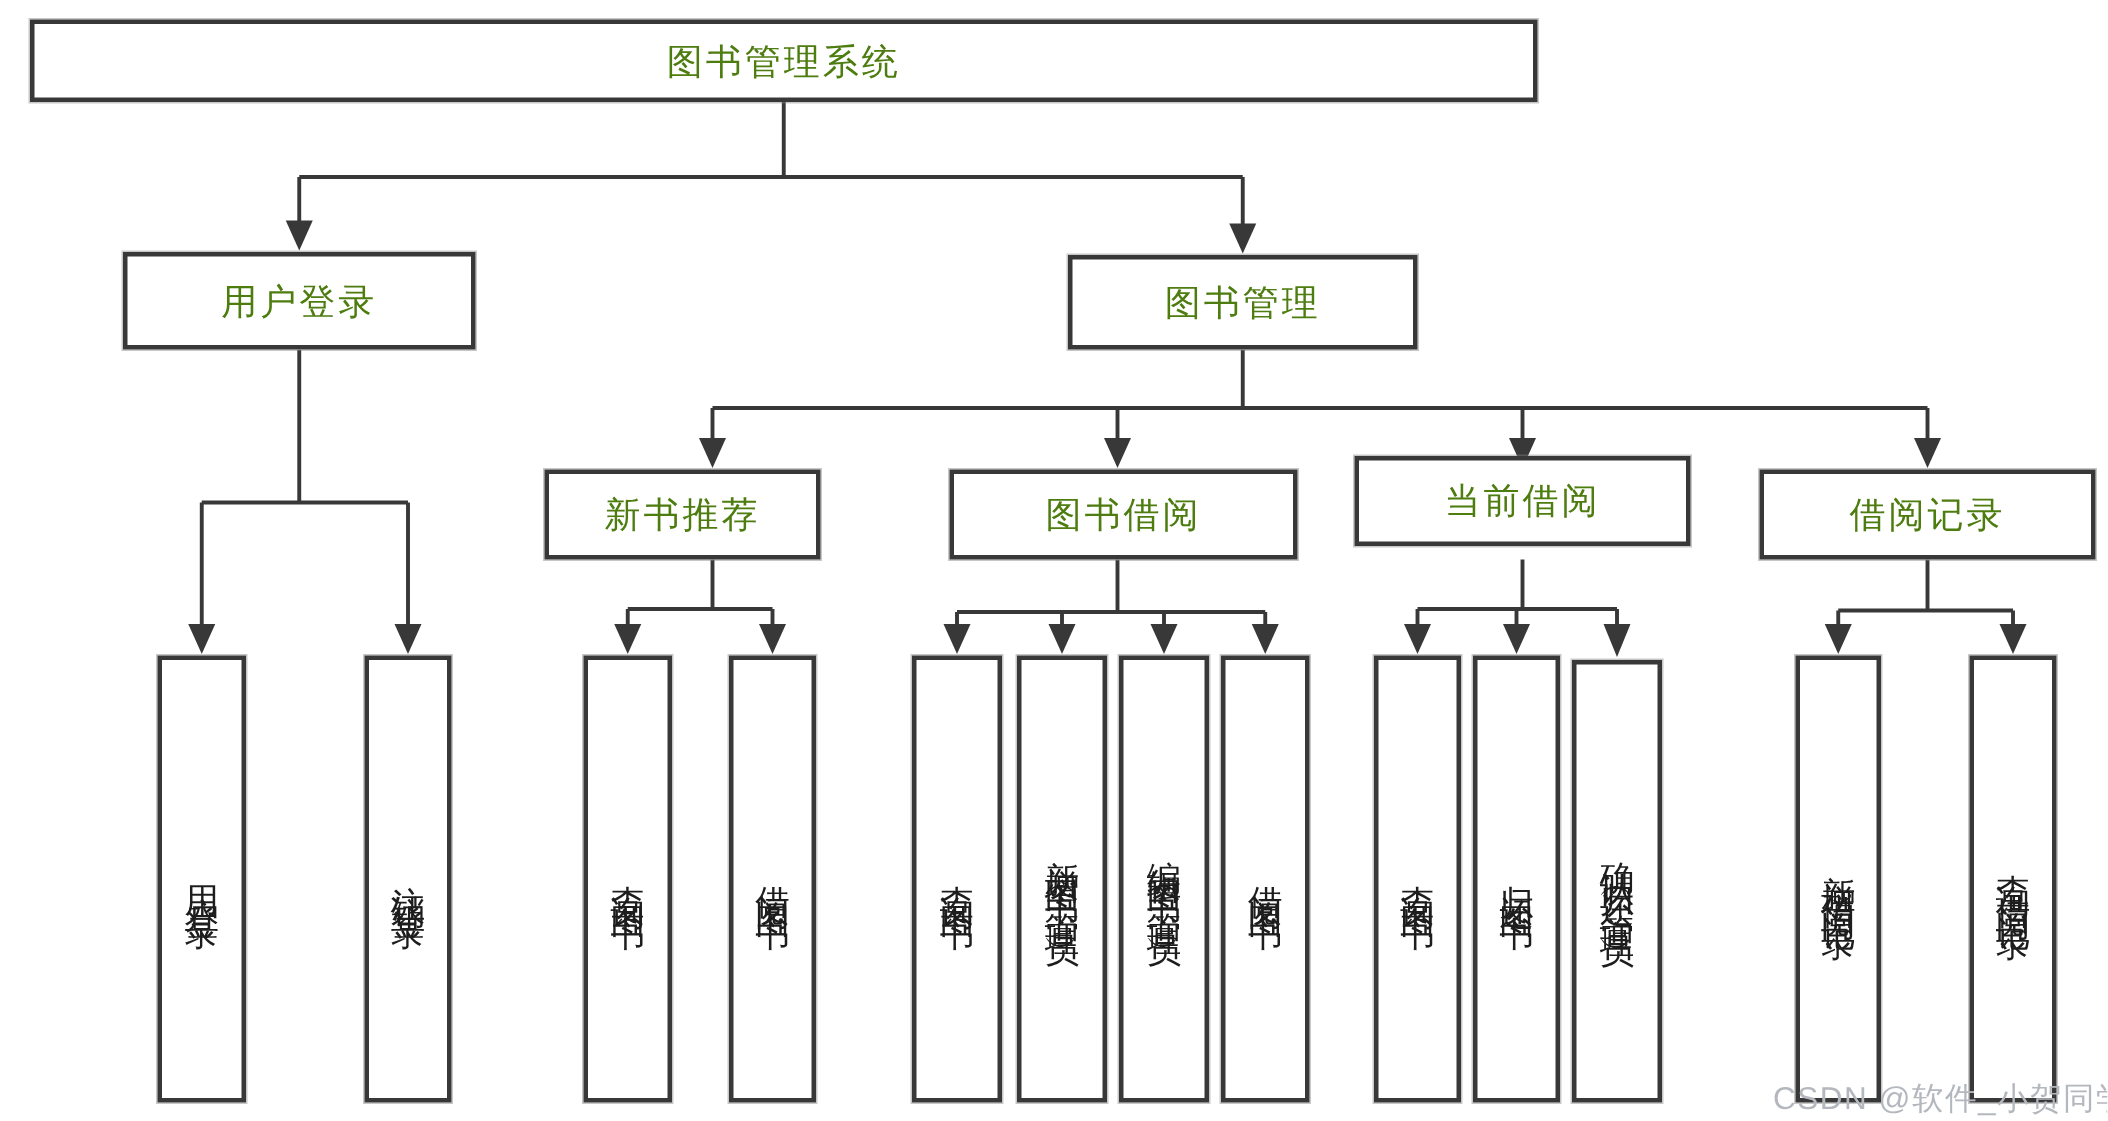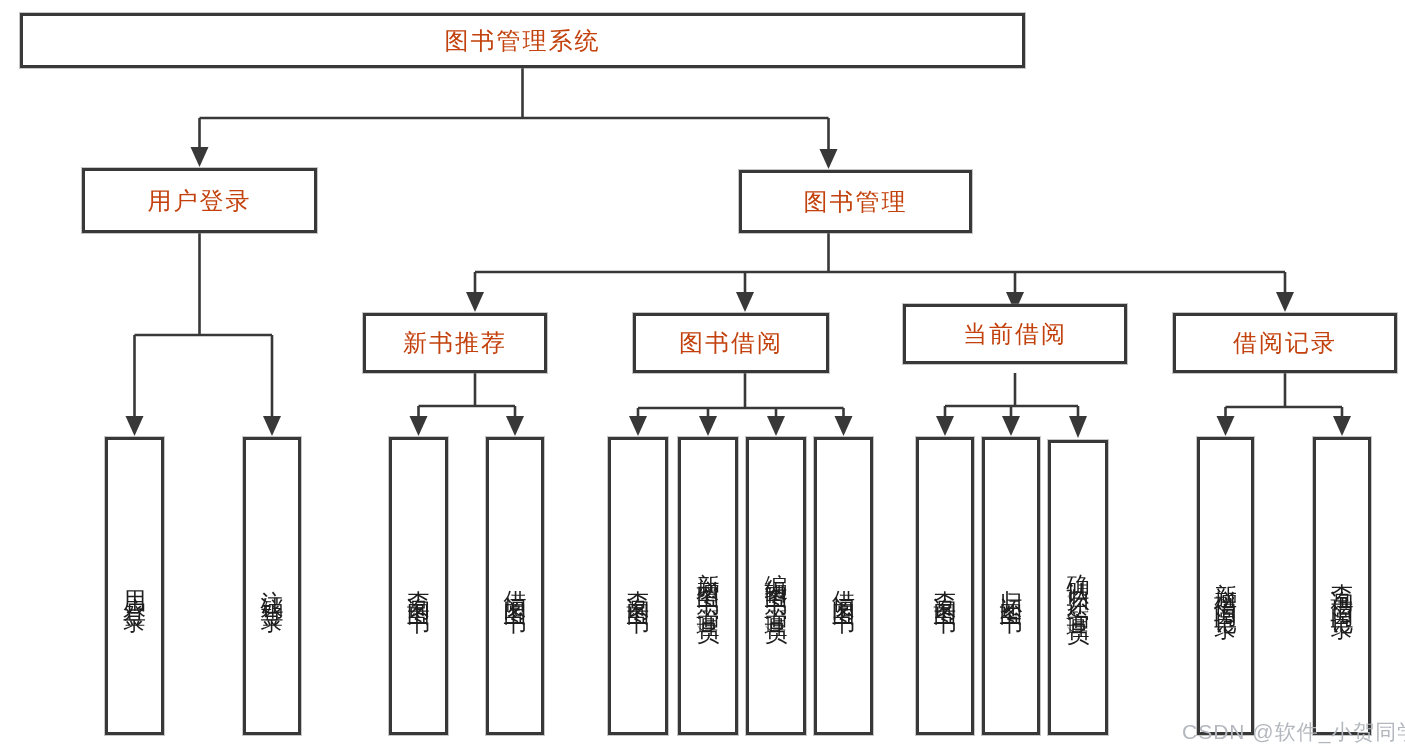--- a/index.html
+++ b/index.html
@@ -12,21 +12,21 @@
   }
   .node{
     position:absolute;
     box-sizing:border-box;
     border:3px solid #383838;
     background:#ffffff;
     display:flex;align-items:center;justify-content:center;
     box-shadow:0 0 0 1px rgba(130,130,130,0.45);
   }
   .hlabel{
-    font-size:24px;color:#c2410c;letter-spacing:2px;white-space:nowrap;
+    font-size:24px;color:#4d7c0f;letter-spacing:2px;white-space:nowrap;
   }
   .vlabel{
     writing-mode:vertical-rl;
     text-orientation:mixed;
     font-size:23px;color:#1d1d1d;letter-spacing:7px;
     line-height:1;white-space:nowrap;
   }
   #connectors{position:absolute;left:0;top:0;z-index:0;}
   .node{z-index:1;}
   #watermark{
@@ -106,28 +106,28 @@
     </g>
   </svg>
 
   <div class="node" style="left:20px;top:13px;width:1005px;height:55px;">
     <span class="hlabel">图书管理系统</span>
   </div>
 
   <div class="node" style="left:82px;top:168px;width:235px;height:65px;">
     <span class="hlabel">用户登录</span>
   </div>
-  <div class="node" style="left:712px;top:170px;width:233px;height:63px;margin-left:27px;">
+  <div class="node" style="left:712px;top:170px;width:233px;height:63px;">
     <span class="hlabel">图书管理</span>
   </div>
 
   <div class="node" style="left:363px;top:313px;width:184px;height:60px;">
     <span class="hlabel">新书推荐</span>
   </div>
-  <div class="node" style="left:633px;top:313px;width:196px;height:60px;">
+  <div class="node" style="left:633px;top:313px;width:232px;height:60px;">
     <span class="hlabel">图书借阅</span>
   </div>
   <div class="node" style="left:903px;top:304px;width:224px;height:60px;">
     <span class="hlabel">当前借阅</span>
   </div>
   <div class="node" style="left:1173px;top:313px;width:224px;height:60px;text-align:right;">
     <span class="hlabel">借阅记录</span>
   </div>
 
   <div class="node" style="left:105px;top:437px;width:59px;height:298px;">

